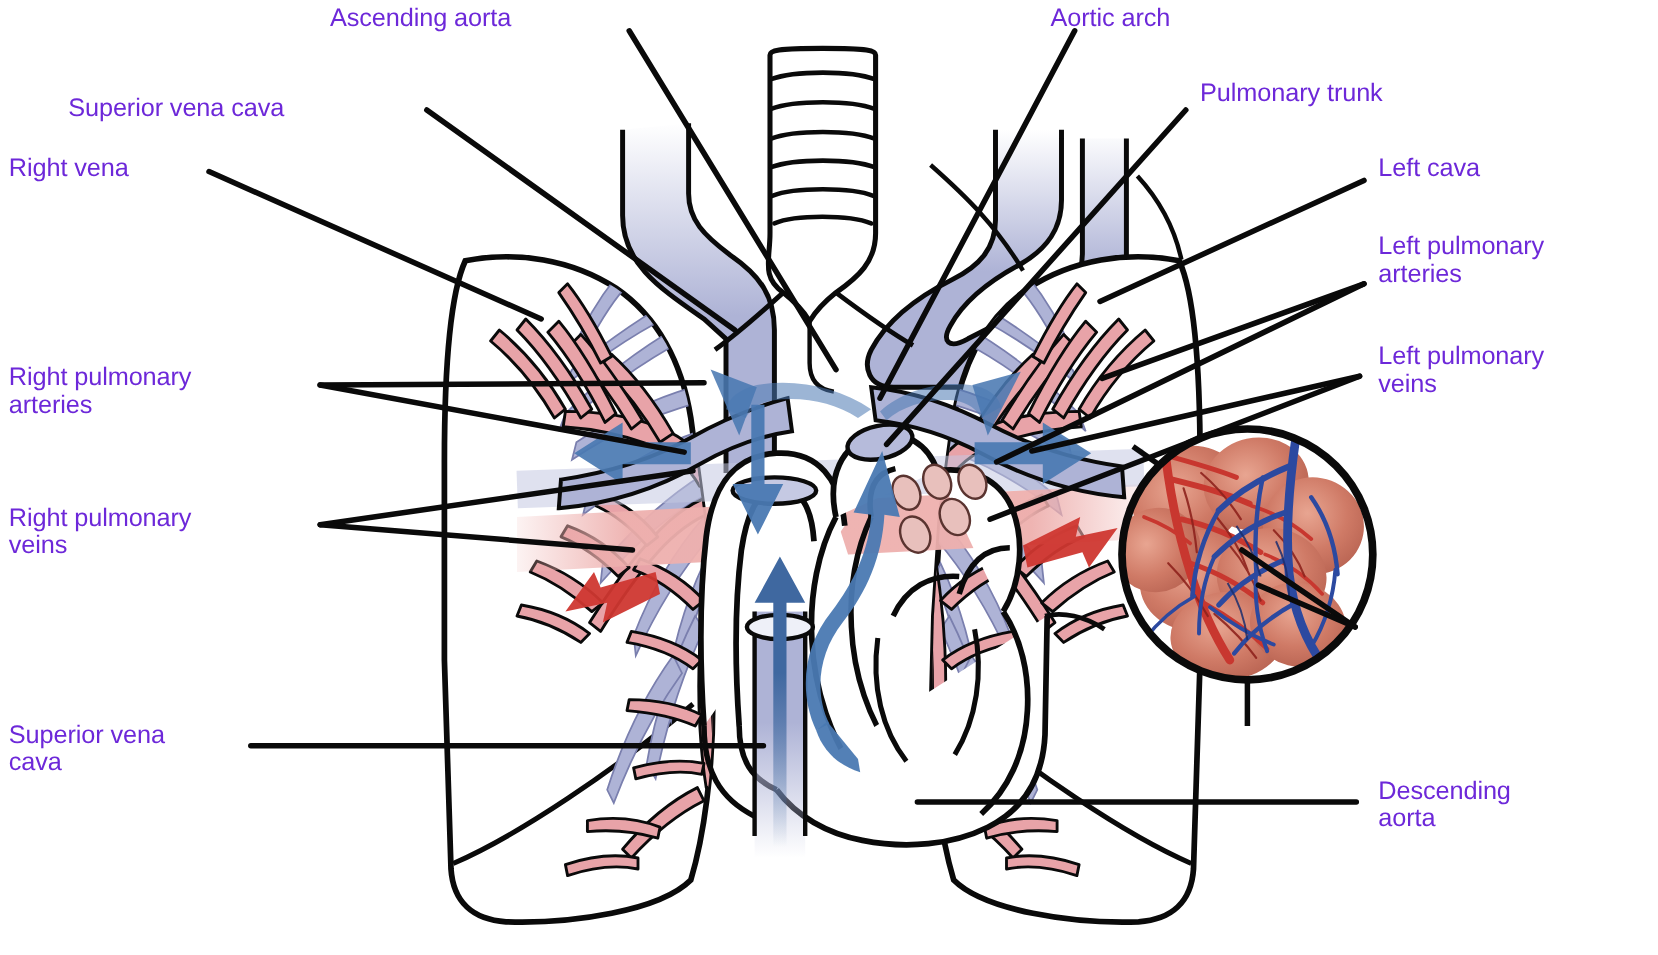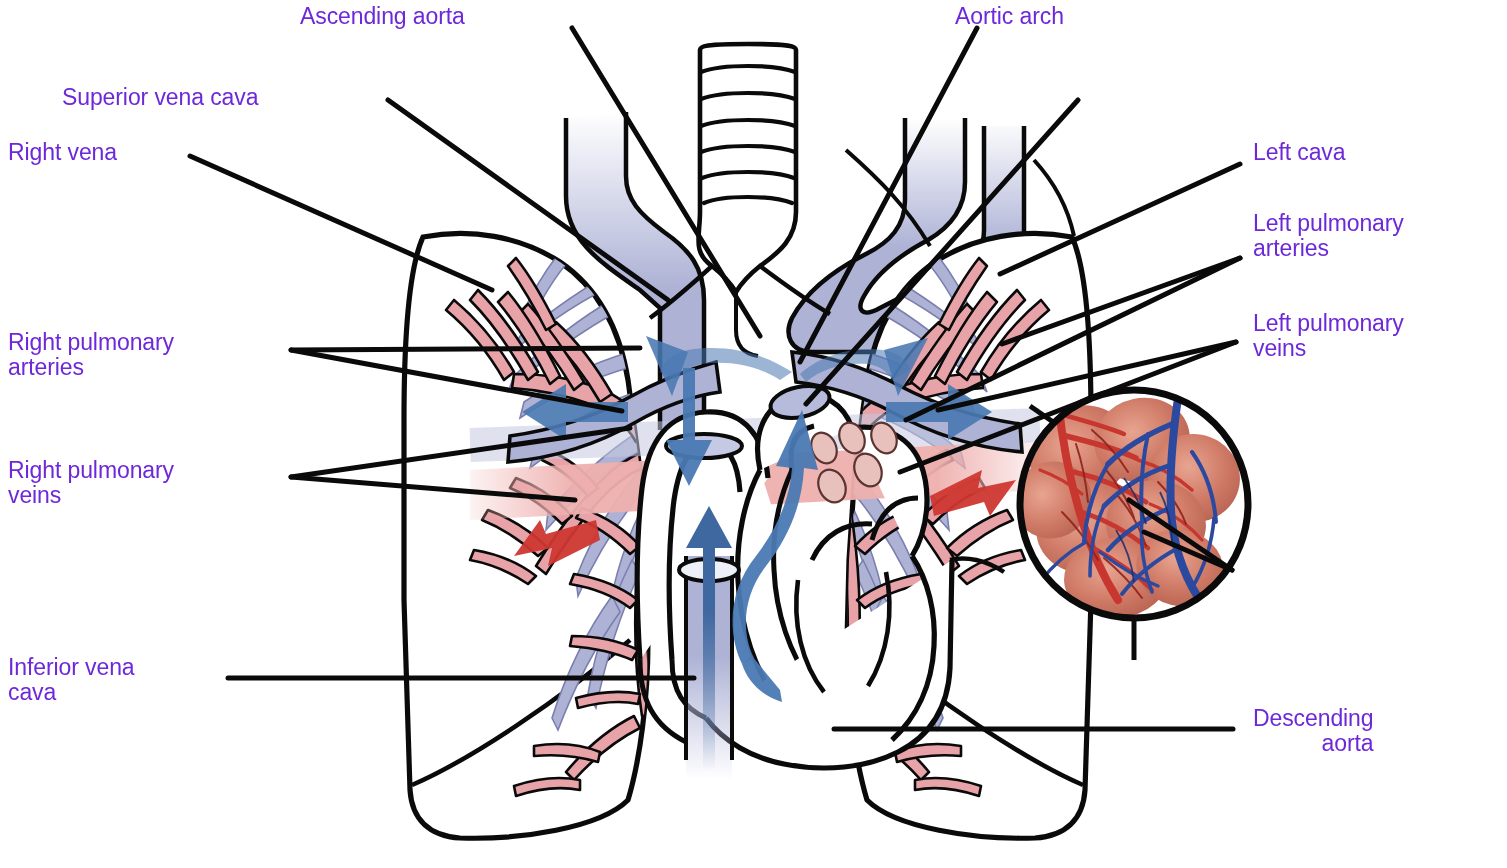--- a/index.html
+++ b/index.html
@@ -408,37 +408,38 @@
   </g>
 
 </svg>
 
 <div class="lbl" style="left:300px;top:4px;">Ascending aorta</div>
 
 <div class="lbl" style="left:955px;top:4px;">Aortic arch</div>
 
 <div class="lbl" style="left:62px;top:85px;">Superior vena cava</div>
 
+<div class="lbl" style="left:1091px;top:72px;">Pulmonary trunk</div>
 
 <div class="lbl" style="left:8px;top:140px;">Right vena</div>
 
 <div class="lbl" style="left:1253px;top:140px;">Left cava</div>
 
 <div class="lbl" style="left:1253px;top:211px;">Left pulmonary
 arteries</div>
 
 <div class="lbl" style="left:1253px;top:311px;">Left pulmonary
 veins</div>
 
 <div class="lbl" style="left:8px;top:330px;">Right pulmonary
 arteries</div>
 
 <div class="lbl" style="left:8px;top:458px;">Right pulmonary
 veins</div>
 
 
-<div class="lbl" style="left:8px;top:655px;">Inferior vena
+<div class="lbl" style="left:8px;top:655px;">Superior vena
 cava</div>
 
-<div class="lbl" style="left:1253px;top:706px;text-align:right;">Descending
+<div class="lbl" style="left:1253px;top:706px;">Descending
 aorta</div>
 
 </div>
 
 </body></html>

